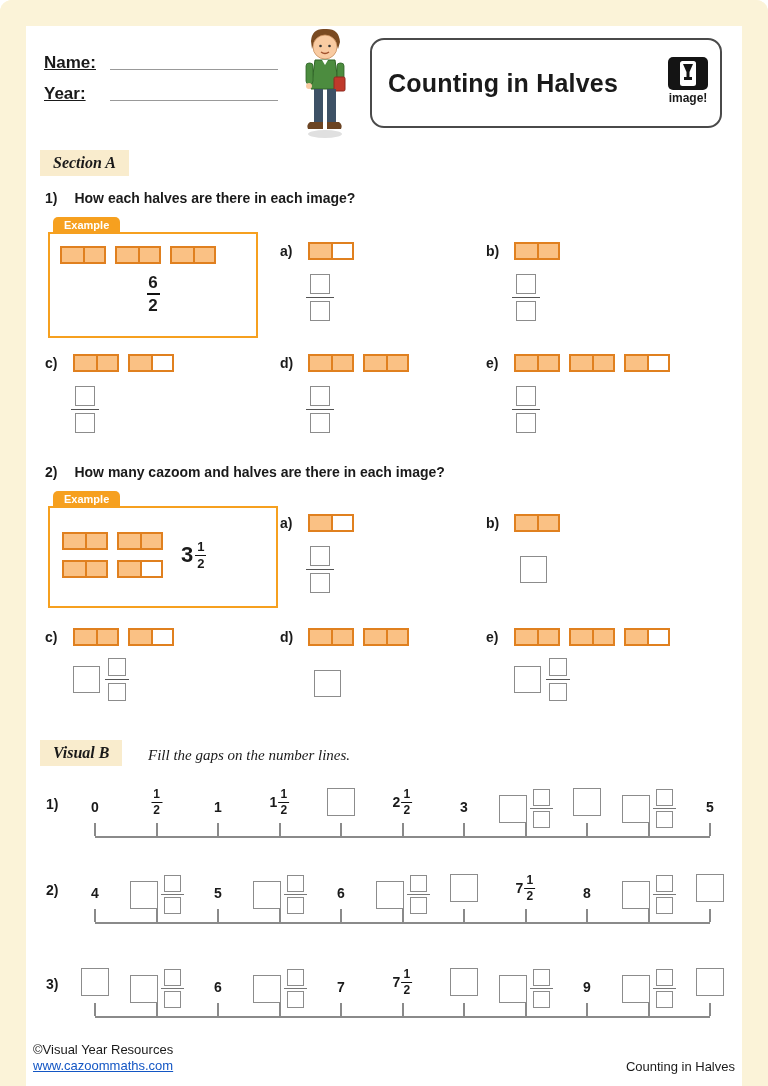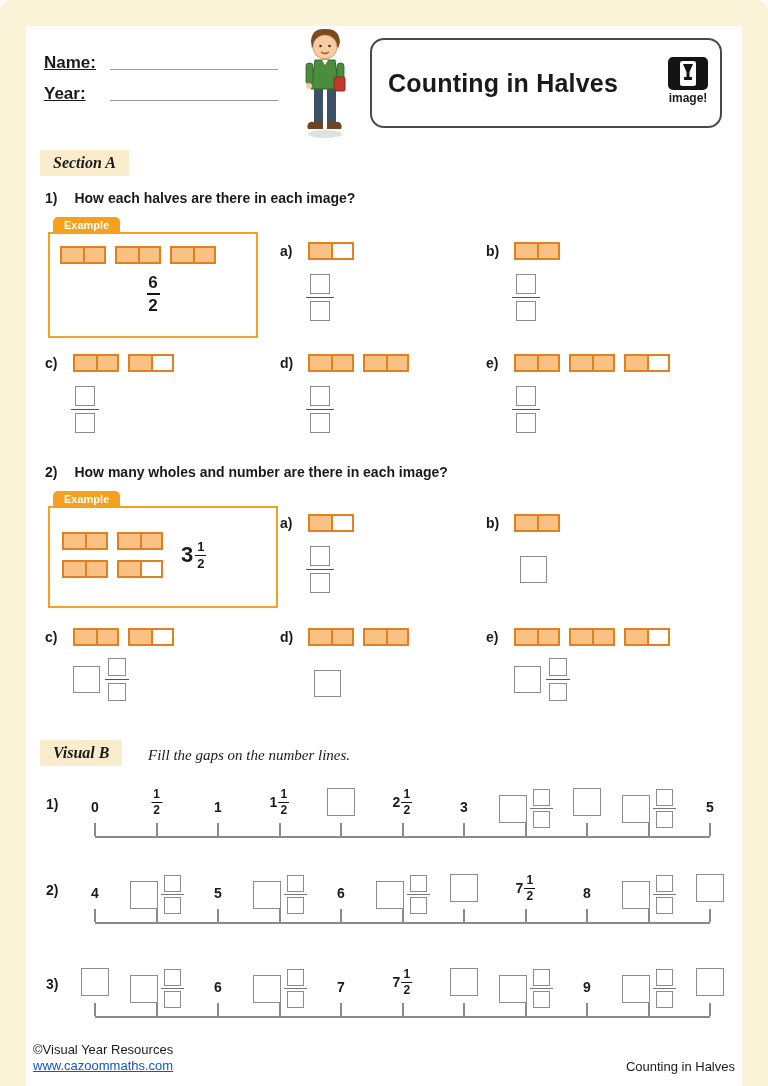--- a/index.html
+++ b/index.html
@@ -281,21 +281,21 @@
       <div class="frac-blank">
         <div class="fb-box"></div>
         <div class="fb-line"></div>
         <div class="fb-box"></div>
       </div>
     </div>
   </div>
 
 <div class="q-head" id="q2-head">
   <span>2)</span>
-  <span>How many wholes and number are there in each image?</span>
+  <span>How many cazoom and halves are there in each image?</span>
 </div>
 
 <div class="example-box" id="q2-example">
   <div class="example-tab">Example</div>
   <div class="q2ex-content">
     <div class="q2ex-rows" id="q2-example-rows">
         <div class="bars">
           <div class="bar">
             <div class="cell filled"></div>
             <div class="cell filled"></div>

